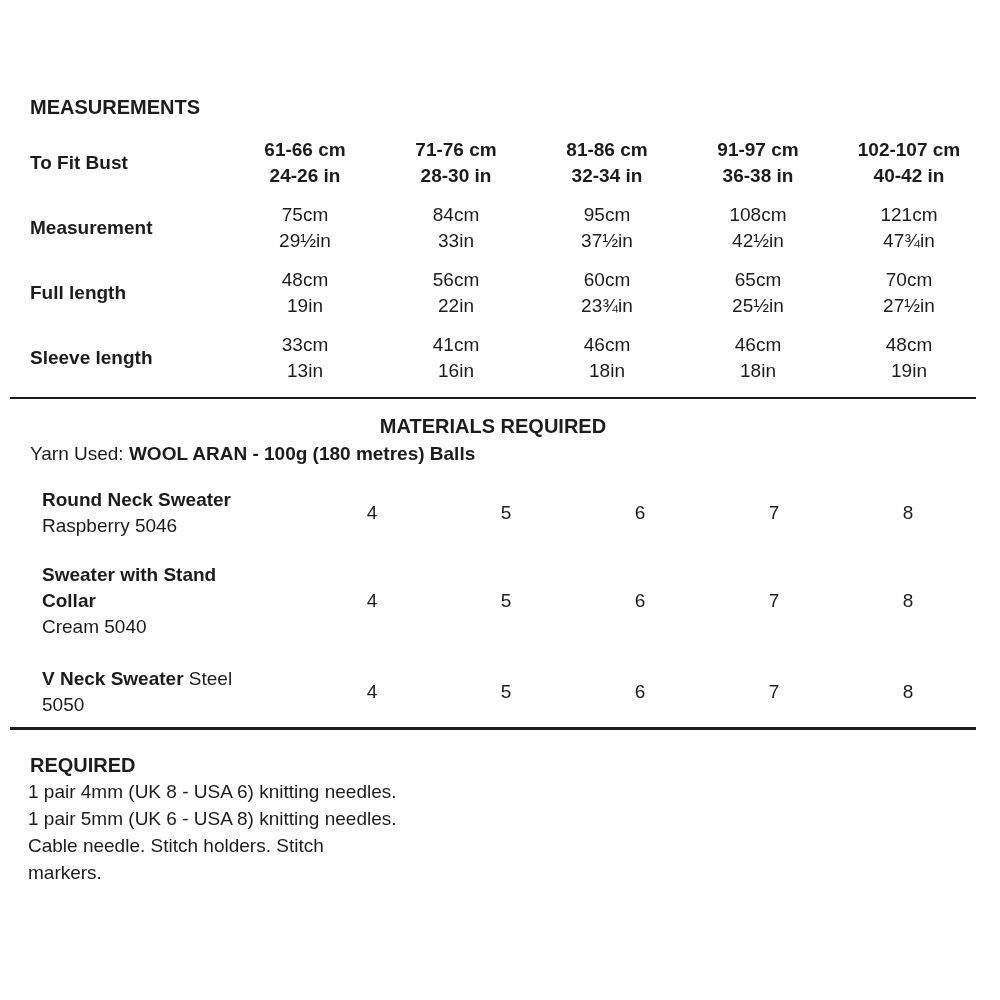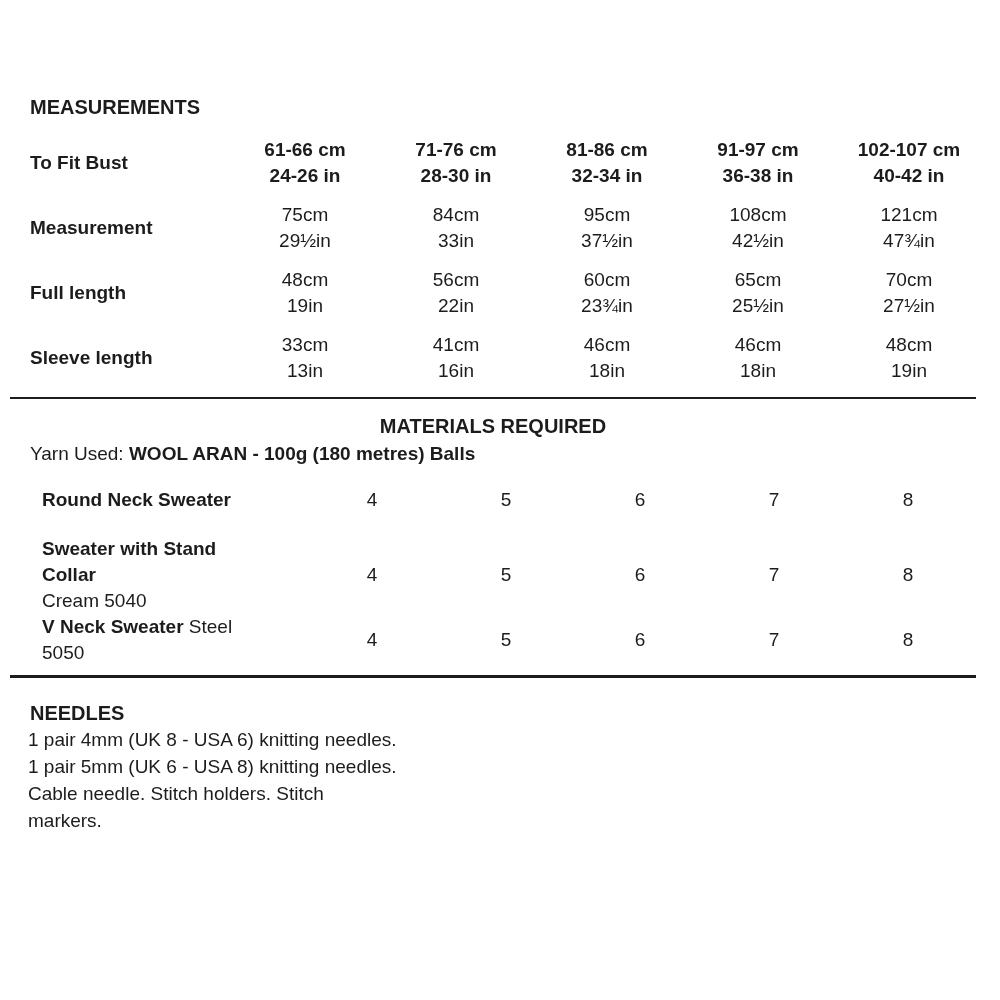--- a/index.html
+++ b/index.html
@@ -44,21 +44,21 @@
   .rule { margin: 9px 10px 0 10px; border-top: 2px solid #1d1d1d; height: 0; }
   .rule.thick { border-top-width: 3px; }
 
   
   .materials h2 { margin-top: 17px; text-align: center; }
   .yarn-line { margin: 4px 30px 0 30px; line-height: 27px; }
   .matrows { margin: 0 25px 0 30px; width: 945px; }
   .matrow { display: flex; }
   .matrow.item-0 { margin-top: 20px; }
   .matrow.item-1 { margin-top: 23px; }
-  .matrow.item-2 { }
+  .matrow.item-2 { margin-top: 26px; }
   .matlabel {
     width: 275px;
     padding-left: 12px;
     line-height: 26px;
   }
   .matlabel .name-wrap { max-width: 215px; }
   .matcell {
     flex: 1;
     display: flex; align-items: center; justify-content: center;
     line-height: 26px;
@@ -193,20 +193,21 @@
   <section class="materials">
     <h2>MATERIALS REQUIRED</h2>
     <p class="yarn-line"><span>Yarn Used:</span> <span class="b">WOOL ARAN - 100g (180 metres) Balls</span></p>
 
     <div class="matrows">
 
       <div class="matrow item-0">
         <div class="matlabel">
           <div class="name-wrap">
             <div class="b">Round Neck Sweater</div>
+            <div>Raspberry 5046</div>
           </div>
         </div>
         <div class="matcell">4</div>
         <div class="matcell">5</div>
         <div class="matcell">6</div>
         <div class="matcell">7</div>
         <div class="matcell">8</div>
       </div>
 
       <div class="matrow item-1">
@@ -237,21 +238,21 @@
         <div class="matcell">7</div>
         <div class="matcell">8</div>
       </div>
 
     </div>
   </section>
 
   <div class="rule thick"></div>
 
   <section class="needles">
-    <h2>NEEDLES</h2>
+    <h2>REQUIRED</h2>
     <div class="nlines">
       <div class="nline">1 pair 4mm (UK 8 - USA 6) knitting needles.</div>
       <div class="nline">1 pair 5mm (UK 6 - USA 8) knitting needles.</div>
       <div class="nline">Cable needle. Stitch holders. Stitch</div>
       <div class="nline">markers.</div>
     </div>
   </section>
 
 </div>
 

